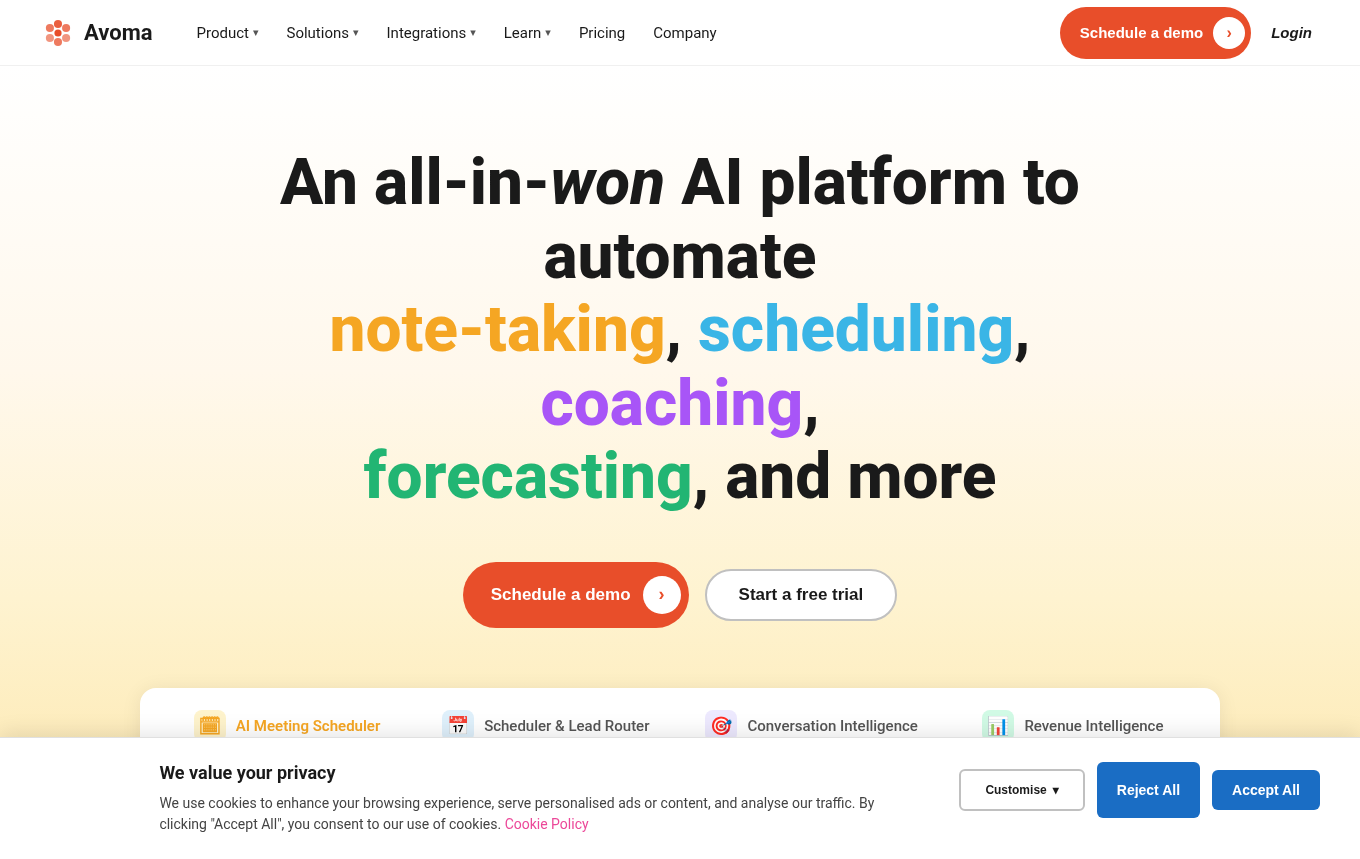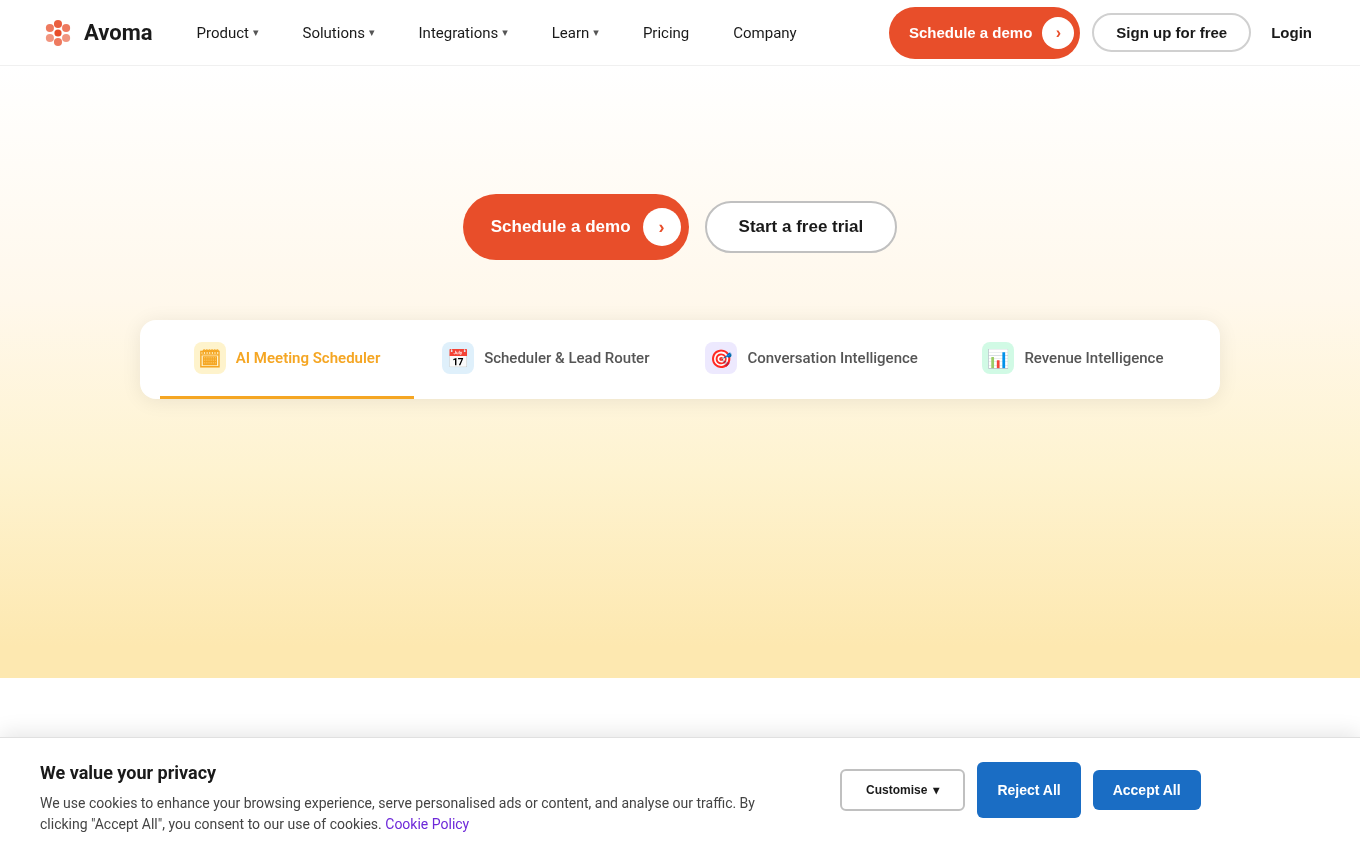--- a/index.html
+++ b/index.html
@@ -8,21 +8,21 @@
     
     nav {
       display: flex; align-items: center; justify-content: space-between;
       padding: 0 40px; height: 66px; border-bottom: 1px solid #f0f0f0;
       position: sticky; top: 0; background: #fff; z-index: 100;
     }
     .nav-left { display: flex; align-items: center; gap: 32px; }
     .logo { display: flex; align-items: center; gap: 8px; text-decoration: none; }
     .logo-icon { width: 36px; height: 36px; }
     .logo-text { font-size: 22px; font-weight: 700; color: #1a1a1a; }
-    .nav-links { display: flex; align-items: center; gap: 20px; }
+    .nav-links { display: flex; align-items: center; gap: 4px; }
     .nav-item {
       display: flex; align-items: center; gap: 4px;
       padding: 8px 12px; font-size: 15px; color: #1a1a1a;
       cursor: pointer; border-radius: 6px; user-select: none;
     }
     .chevron { font-size: 11px; color: #555; }
     .nav-right { display: flex; align-items: center; gap: 12px; }
     .btn-schedule-demo {
       display: flex; align-items: center; gap: 0;
       background: #e84e2a; color: #fff; border: none;
@@ -34,21 +34,21 @@
       display: flex; align-items: center; justify-content: center; margin-left: 10px;
     }
     .btn-schedule-demo .arrow-circle span { color: #e84e2a; font-size: 16px; font-weight: 700; }
     .btn-signup {
       background: #fff; color: #1a1a1a; border: 2px solid #d0d0d0;
       border-radius: 50px; padding: 9px 22px; font-size: 15px; font-weight: 600;
       cursor: pointer;
     }
     .btn-login {
       background: none; border: none; font-size: 15px; font-weight: 600;
-      color: #1a1a1a; cursor: pointer; padding: 9px 8px;
+      color: #1a1a1a; cursor: pointer; padding: 9px 8px; font-style: italic;
     }
 
     
     .hero {
       background: linear-gradient(180deg, #fff 0%, #fff8ec 40%, #fef3d0 70%, #fde8b0 100%);
       text-align: center; padding: 80px 40px 60px;
       min-height: 580px;
     }
     .hero h1 {
       font-size: 64px; font-weight: 800; line-height: 1.15; color: #1a1a1a;
@@ -115,24 +115,24 @@
       text-align: center; padding: 32px 40px 0;
     }
 
     
     .cookie-banner {
       position: fixed; bottom: 0; left: 0; right: 0;
       background: #fff; border-top: 1px solid #e0e0e0;
       padding: 24px 40px; z-index: 9999;
       box-shadow: 0 -4px 20px rgba(0,0,0,0.1);
     }
-    .cookie-top { display: flex; justify-content: flex-start; align-items: flex-start; gap: 40px; }
+    .cookie-top { display: flex; justify-content: flex-end; align-items: flex-start; gap: 40px; }
     .cookie-content h3 { font-size: 18px; font-weight: 700; color: #1a1a1a; margin-bottom: 10px; }
     .cookie-content p { font-size: 14px; color: #444; line-height: 1.5; max-width: 760px; }
-    .cookie-content a { color: #6d28d9; text-decoration: none; }
+    .cookie-content a { color: #ec4899; text-decoration: none; }
     .cookie-buttons { display: flex; align-items: center; gap: 12px; flex-shrink: 0; }
     .btn-customise {
       background: #fff; color: #1a1a1a; border: 2px solid #c0c0c0;
       border-radius: 6px; padding: 12px 24px; font-size: 12px; font-weight: 600;
       cursor: pointer; display: flex; align-items: center; gap: 6px;
     }
     .btn-reject {
       background: #1a6dc4; color: #fff; border: none;
       border-radius: 6px; padding: 20px 20px; font-size: 14px; font-weight: 600;
       cursor: pointer;
@@ -186,26 +186,30 @@
       </div>
     </div>
   </div>
   <div class="nav-right">
     <button class="btn-schedule-demo">
       <span>Schedule a demo</span>
       <div class="arrow-circle">
         <span>›</span>
       </div>
     </button>
-    <button class="btn-signup">Sign up for free</button>
     <button class="btn-login">Login</button>
   </div>
 </nav>
 
 <section class="hero">
+  <h1>
+    <span>An all-in-</span><em>won</em><span> AI platform to automate</span><br>
+    <span class="color-yellow">note-taking</span><span>, </span><span class="color-blue">scheduling</span><span>, </span><span class="color-purple">coaching</span><span>,</span><br>
+    <span class="color-green">forecasting</span><span>, and more</span>
+  </h1>
 
   <div class="hero-buttons">
     <button class="btn-hero-demo">
       <span>Schedule a demo</span>
       <div class="arrow-circle">
         <span>›</span>
       </div>
     </button>
     <button class="btn-hero-trial">Start a free trial</button>
   </div>

